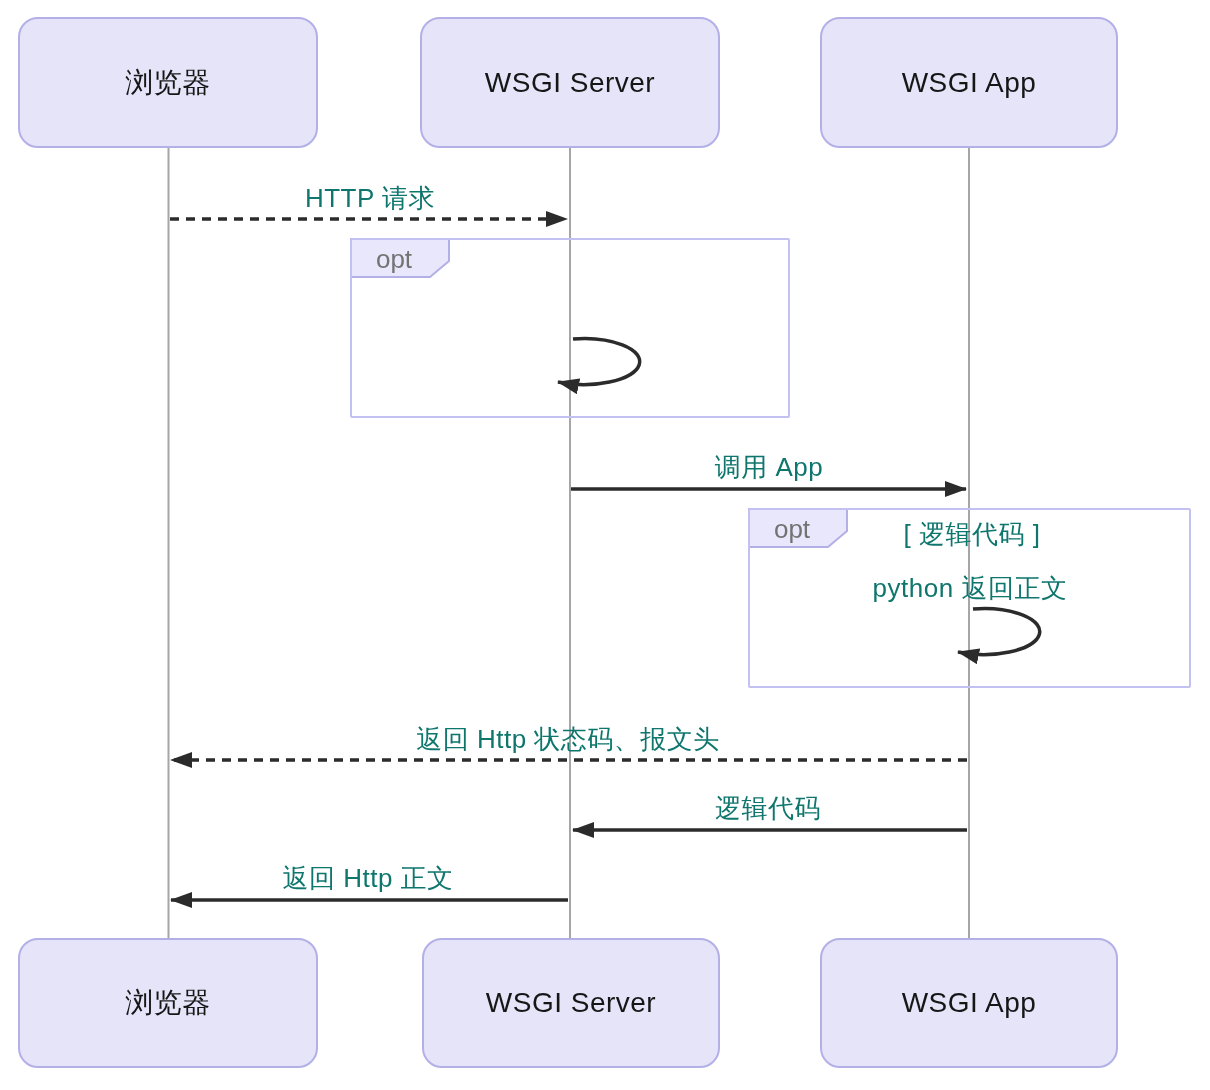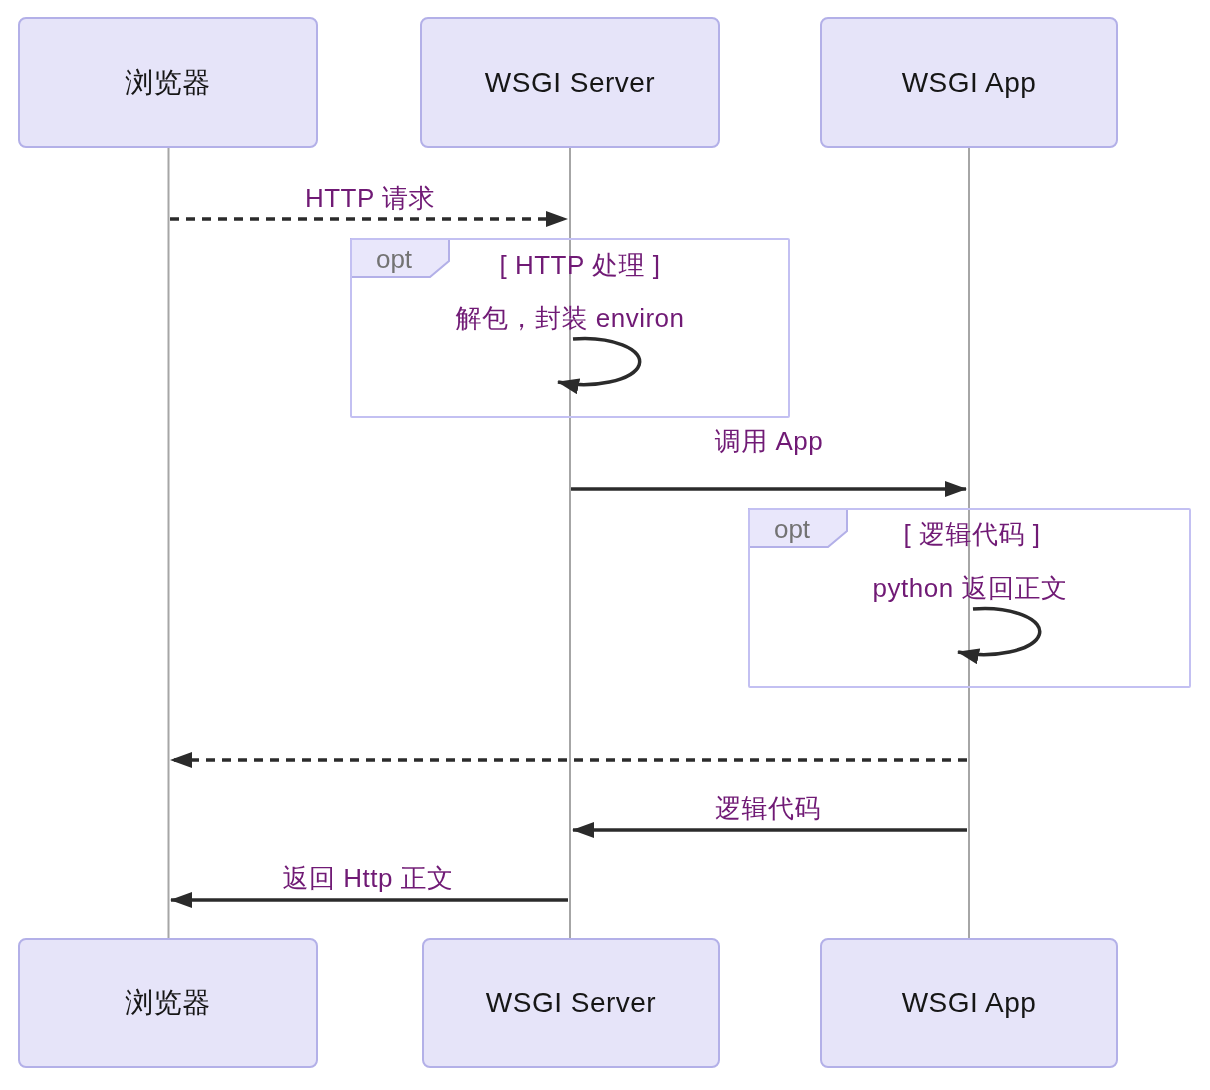--- a/index.html
+++ b/index.html
@@ -11,41 +11,41 @@
     color:#1e1e1e;
     overflow:hidden;
   }
   svg.overlay{position:absolute;left:0;top:0;z-index:1;}
   .actor-box{
     position:absolute;
     width:300px;height:131px;
     box-sizing:border-box;
     background:#e6e4f9;
     border:2px solid #b3b0e8;
-    border-radius:8px;
+    border-radius:20px;
     display:flex;align-items:center;justify-content:center;
     font-size:28px;
     color:#161616;
     z-index:2;
     letter-spacing:0.5px;
   }
   .fragment{
     position:absolute;
     box-sizing:border-box;
     border:2px solid #c3c0f2;
     border-radius:2px;
     background:transparent;
     z-index:2;
   }
   .label{
     position:absolute;
     transform:translateX(-50%);
     white-space:nowrap;
     font-size:26px;
-    color:#701a75;
+    color:#0f766e;
     z-index:3;
     letter-spacing:0.5px;
   }
   .opt-label{
     position:absolute;
     transform:translateX(-50%);
     font-size:26px;
     color:#737373;
     z-index:4;
   }
@@ -82,26 +82,25 @@
   <div class="actor-box" style="left:18px;top:17px;">浏览器</div>
   <div class="actor-box" style="left:420px;top:17px;">WSGI Server</div>
   <div class="actor-box" style="left:820px;top:17px;width:298px;">WSGI App</div>
 
   <div class="actor-box" style="left:18px;top:938px;height:130px;">浏览器</div>
   <div class="actor-box" style="left:422px;top:938px;width:298px;height:130px;">WSGI Server</div>
   <div class="actor-box" style="left:820px;top:938px;width:298px;height:130px;">WSGI App</div>
 
   <div class="fragment" style="left:350px;top:238px;width:440px;height:180px;"></div>
   <div class="opt-label" style="left:394px;top:244px;">opt</div>
-  <div class="label" style="left:580px;top:248px;">[ HTTP 处理 ]</div>
-  <div class="label" style="left:570px;top:301px;">解包，封装 environ</div>
 
   <div class="fragment" style="left:748px;top:508px;width:443px;height:180px;"></div>
   <div class="opt-label" style="left:792px;top:514px;">opt</div>
   <div class="label" style="left:972px;top:517px;">[ 逻辑代码 ]</div>
   <div class="label" style="left:970px;top:571px;">python 返回正文</div>
 
   <div class="label" style="left:370px;top:181px;">HTTP 请求</div>
-  <div class="label" style="left:769px;top:424px;">调用 App</div>
+  <div class="label" style="left:769px;top:450px;">调用 App</div>
+  <div class="label" style="left:568px;top:722px;">返回 Http 状态码、报文头</div>
   <div class="label" style="left:768px;top:791px;">逻辑代码</div>
   <div class="label" style="left:368px;top:861px;">返回 Http 正文</div>
 
 </div>
 
 </body></html>

